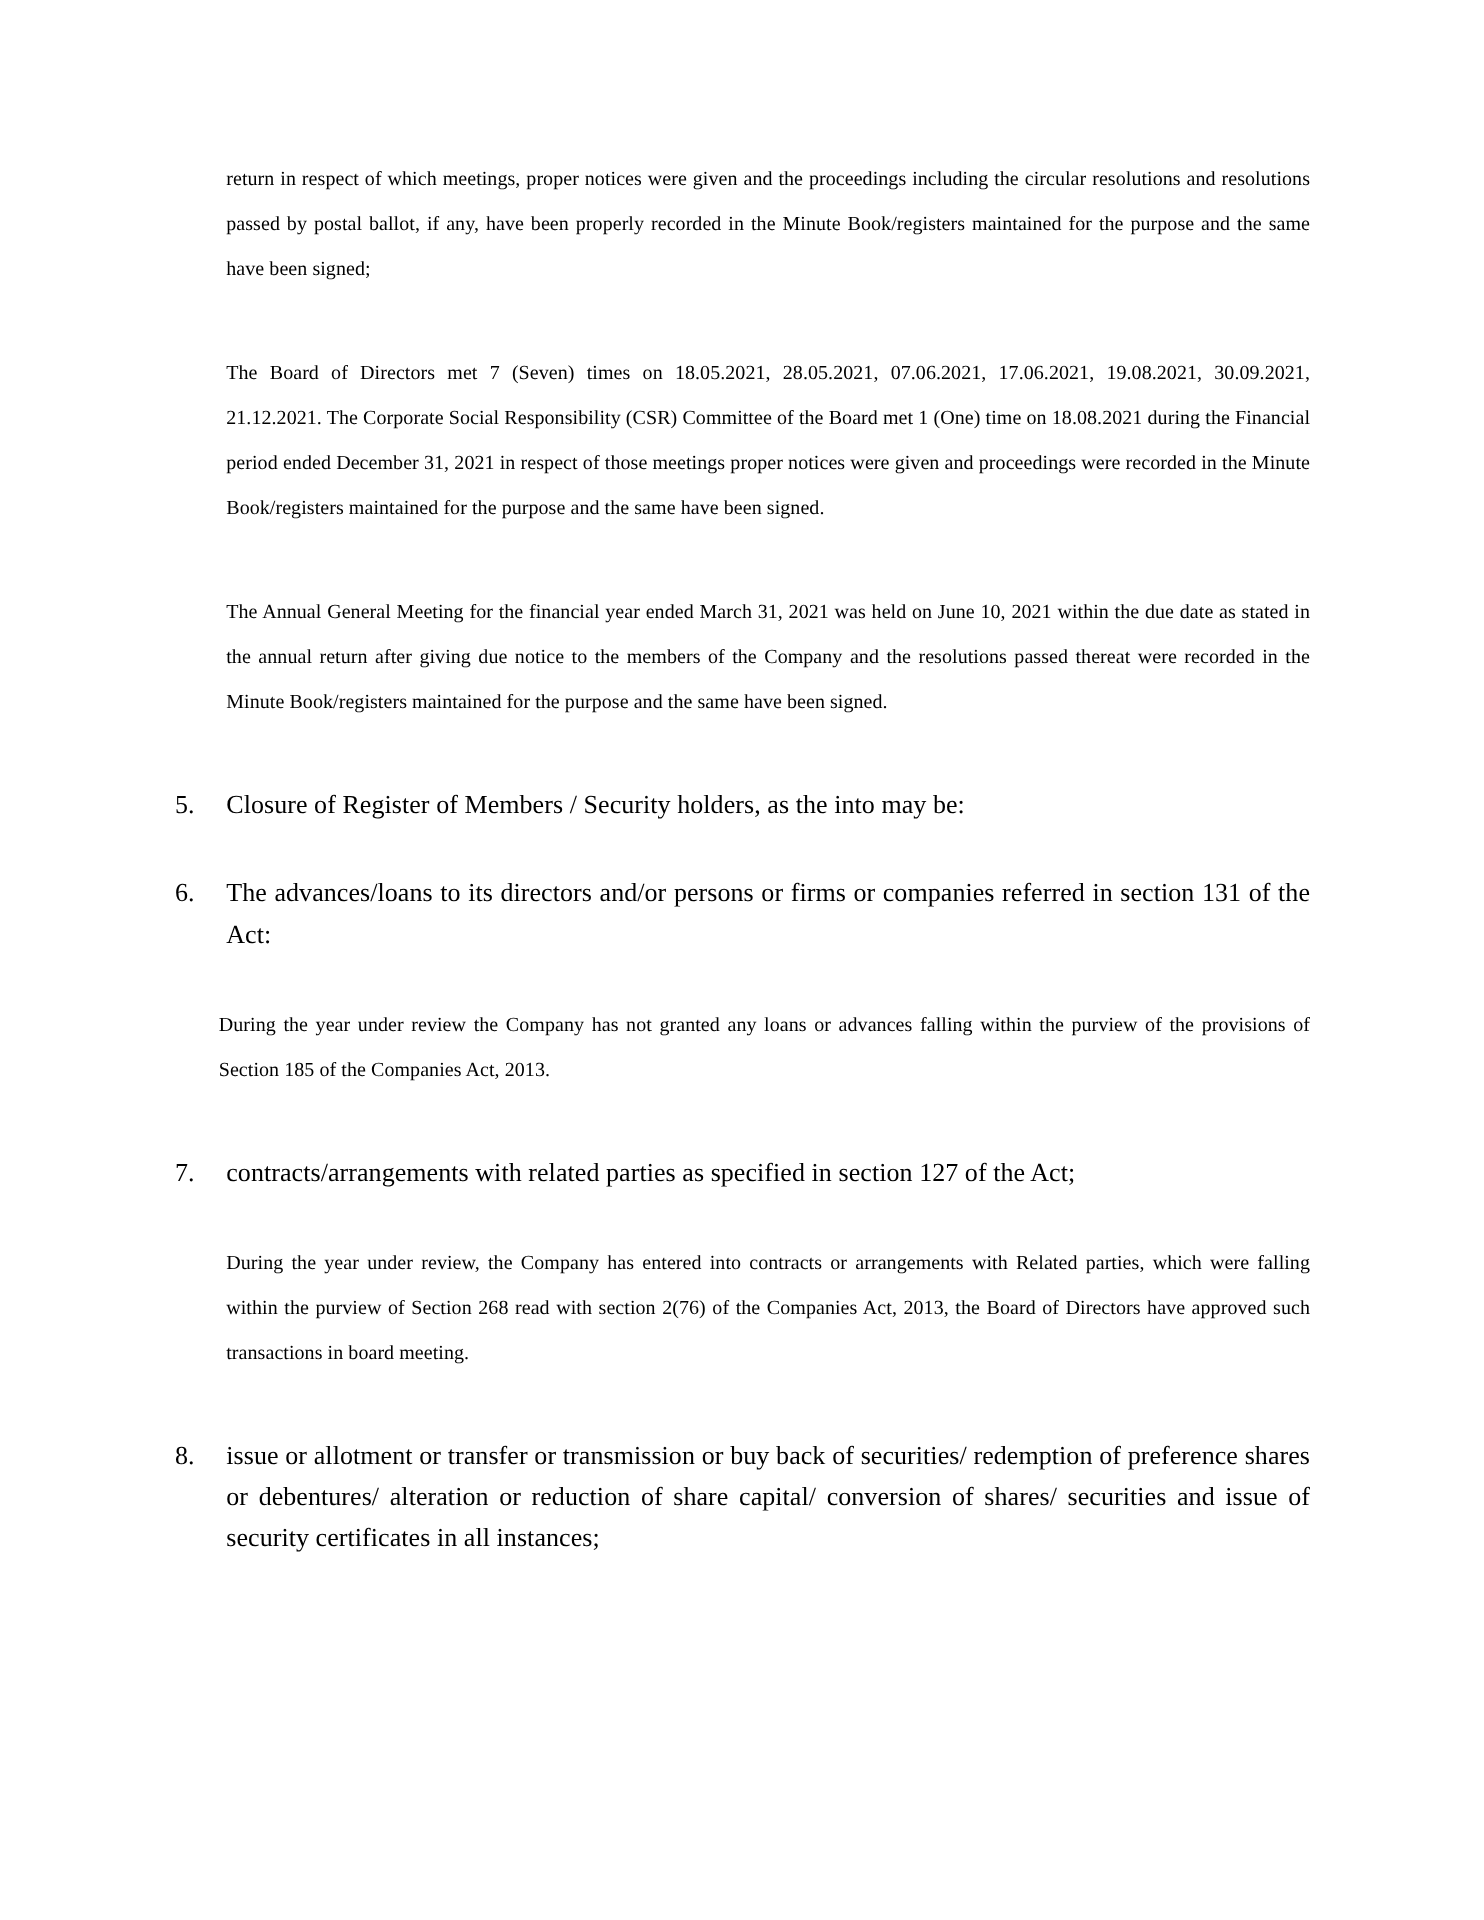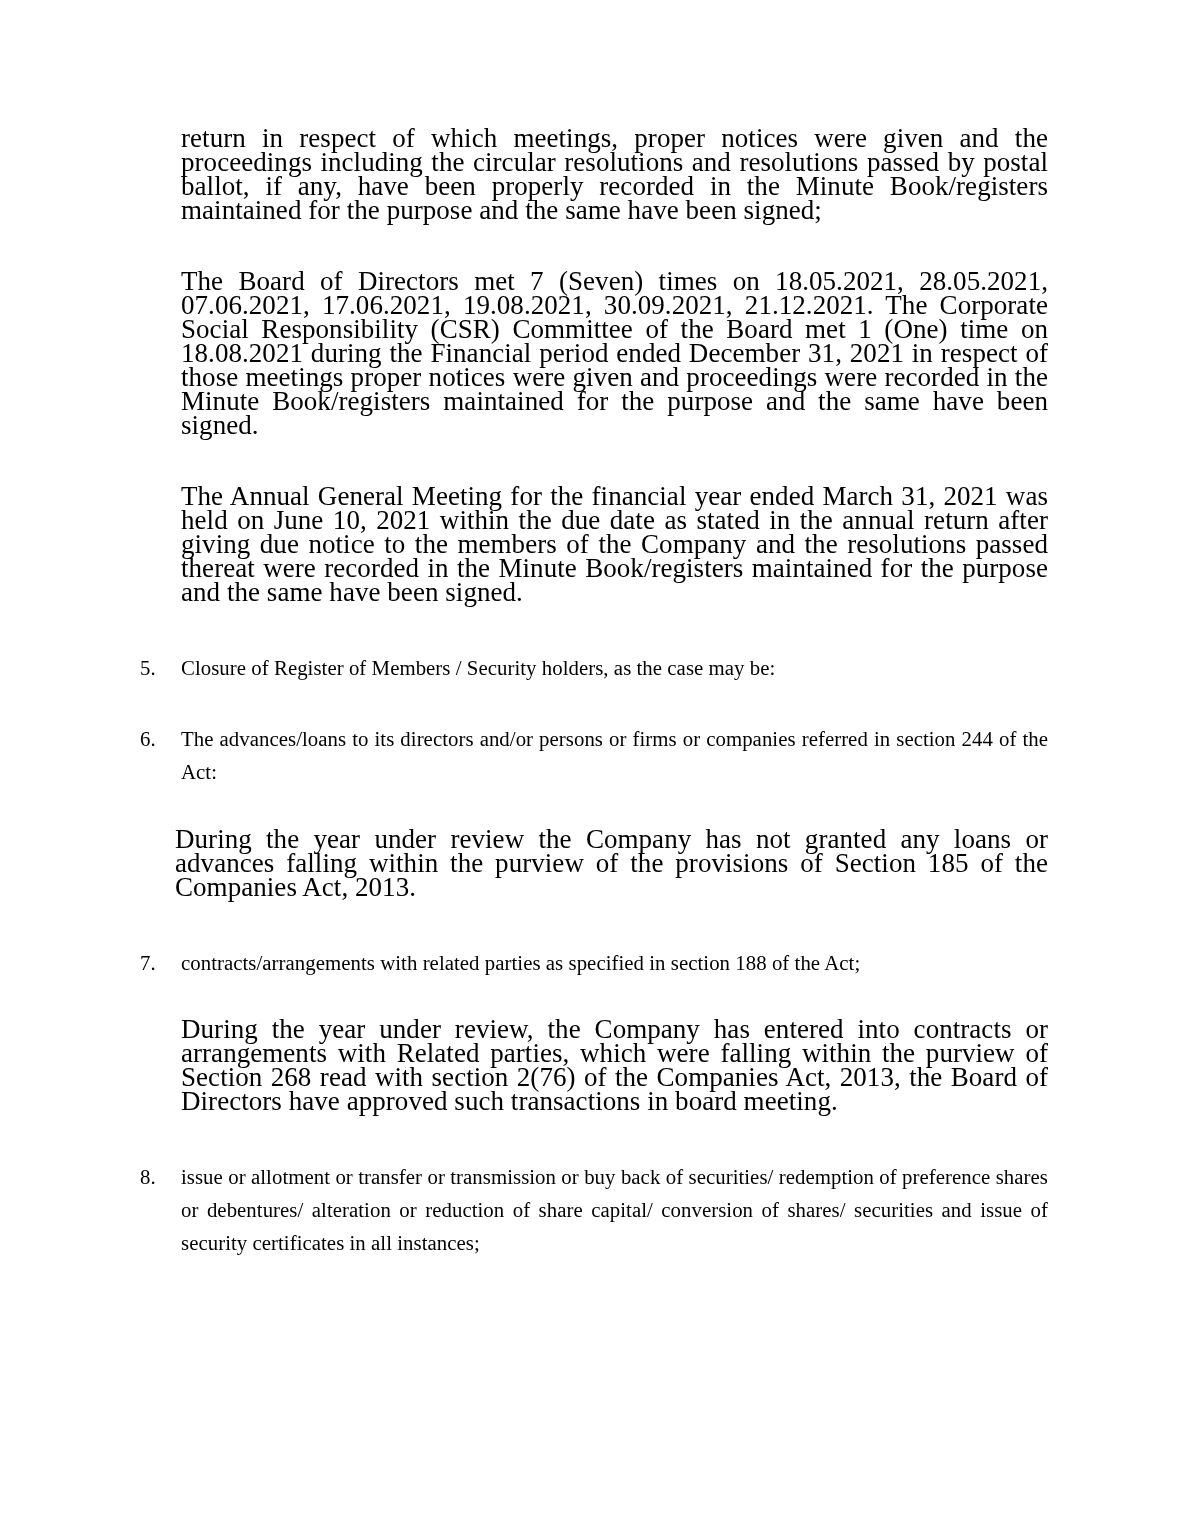--- a/index.html
+++ b/index.html
@@ -31,22 +31,22 @@
     position: absolute;
     left: 140px;
     top: 126px;
     width: 908px;
   }
 
   
   .para {
     margin: 0 0 28px 0;
     padding-left: 41px;           
-    font-size: 27px;
-    line-height: 24px;
+    font-size: 16px;
+    line-height: 36px;
     text-align: justify;
     text-justify: inter-word;
     letter-spacing: 0.05px;
   }
   .para:last-child { margin-bottom: 0; }
 
   
   .para.indent-narrow {
     padding-left: 35px;
   }
@@ -90,34 +90,34 @@
   <div class="content">
 
     <p class="para gap-lg">return in respect of which meetings, proper notices were given and the proceedings including the circular resolutions and resolutions passed by postal ballot, if any, have been properly recorded in the Minute Book/registers maintained for the purpose and the same have been signed;</p>
 
     <p class="para gap-lg">The Board of Directors met 7 (Seven) times on 18.05.2021, 28.05.2021, 07.06.2021, 17.06.2021, 19.08.2021, 30.09.2021, 21.12.2021. The Corporate Social Responsibility (CSR) Committee of the Board met 1 (One) time on 18.08.2021 during the Financial period ended December 31, 2021 in respect of those meetings proper notices were given and proceedings were recorded in the Minute Book/registers maintained for the purpose and the same have been signed.</p>
 
     <p class="para gap-lg">The Annual General Meeting for the financial year ended March 31, 2021 was held on June 10, 2021 within the due date as stated in the annual return after giving due notice to the members of the Company and the resolutions passed thereat were recorded in the Minute Book/registers maintained for the purpose and the same have been signed.</p>
 
     <div class="listitem gap-md">
       <span class="num">5.</span>
-      <span class="itemtext">Closure of Register of Members / Security holders, as the case may be:</span>
+      <span class="itemtext">Closure of Register of Members / Security holders, as the into may be:</span>
     </div>
 
 
     <div class="listitem gap-md">
       <span class="num">6.</span>
-      <span class="itemtext">The advances/loans to its directors and/or persons or firms or companies referred in section 244 of the Act:</span>
+      <span class="itemtext">The advances/loans to its directors and/or persons or firms or companies referred in section 131 of the Act:</span>
     </div>
 
     <p class="para indent-narrow gap-lg">During the year under review the Company has not granted any loans or advances falling within the purview of the provisions of Section 185 of the Companies Act, 2013.</p>
 
     <div class="listitem gap-md">
       <span class="num">7.</span>
-      <span class="itemtext">contracts/arrangements with related parties as specified in section 188 of the Act;</span>
+      <span class="itemtext">contracts/arrangements with related parties as specified in section 127 of the Act;</span>
     </div>
 
     <p class="para gap-lg">During the year under review, the Company has entered into contracts or arrangements with Related parties, which were falling within the purview of Section 268 read with section 2(76) of the Companies Act, 2013, the Board of Directors have approved such transactions in board meeting.</p>
 
     <div class="listitem gap-sm">
       <span class="num">8.</span>
       <span class="itemtext">issue or allotment or transfer or transmission or buy back of securities/ redemption of preference shares or debentures/ alteration or reduction of share capital/ conversion of shares/ securities and issue of security certificates in all instances;</span>
     </div>
 
   </div>

